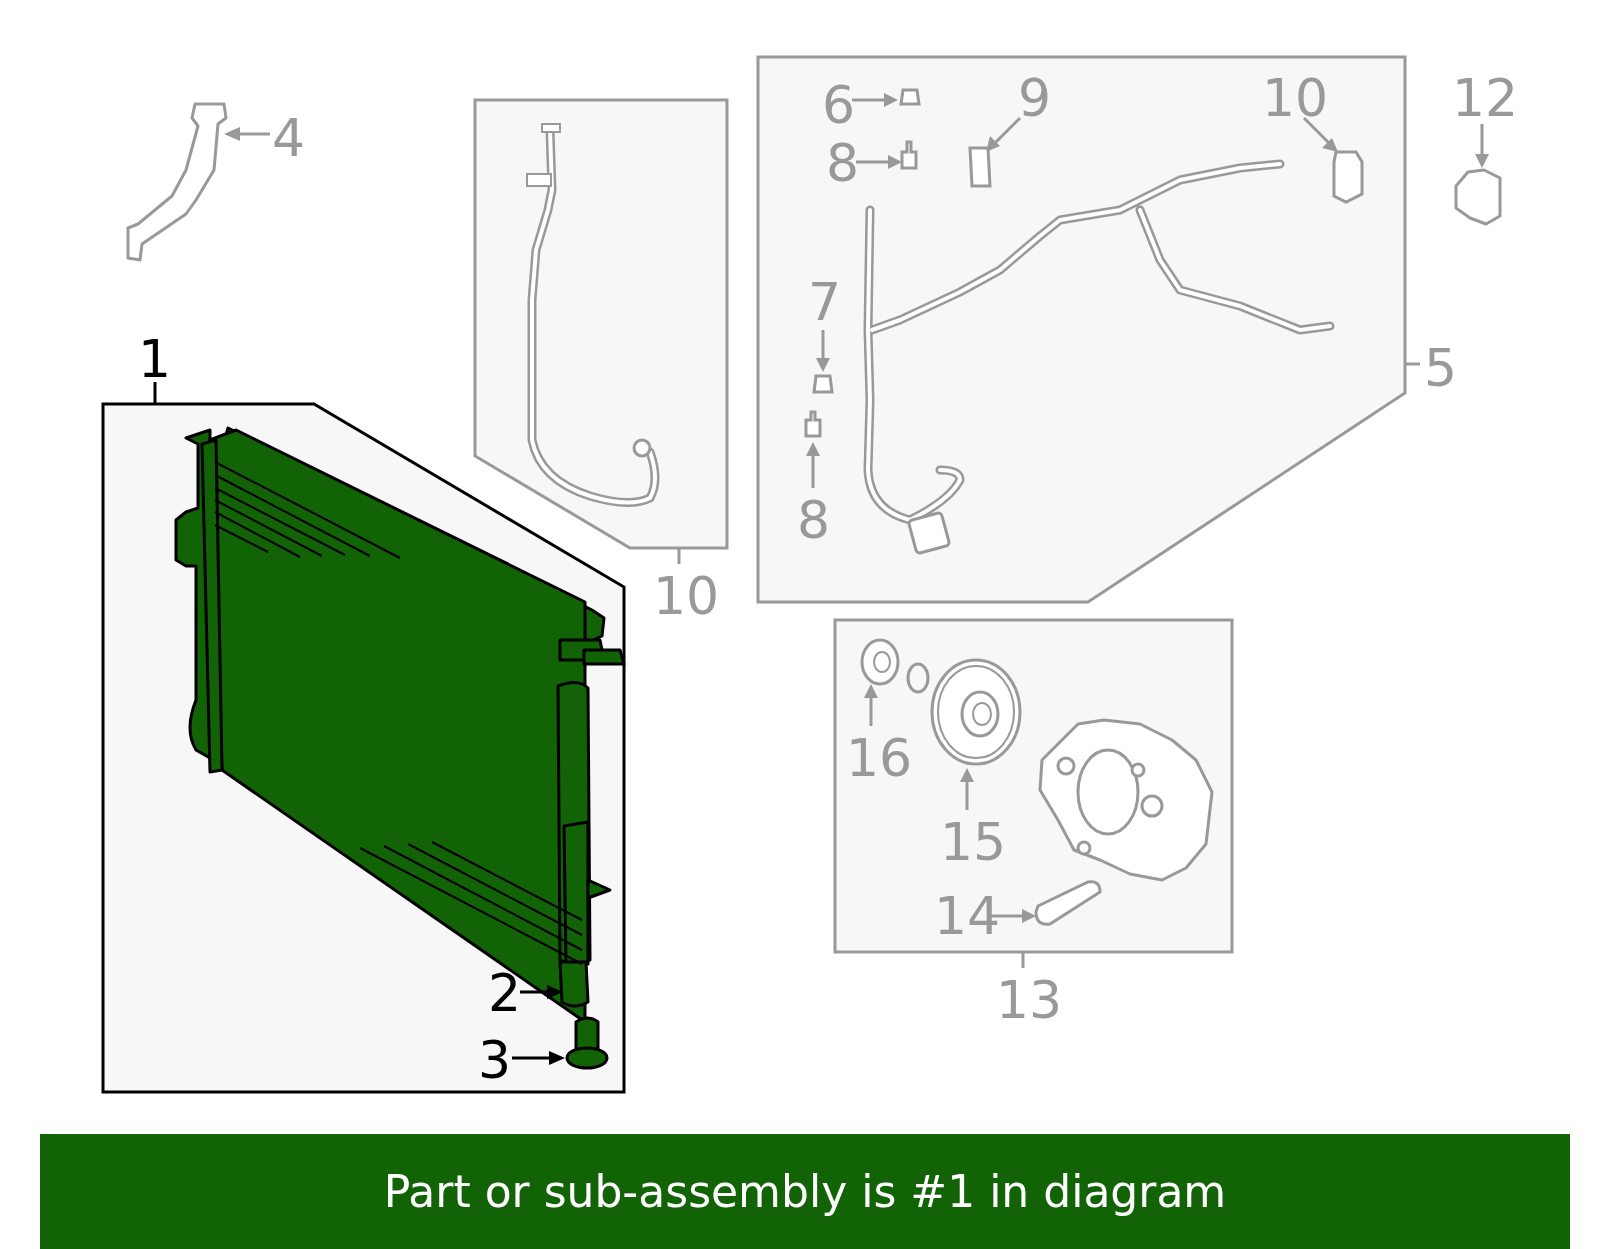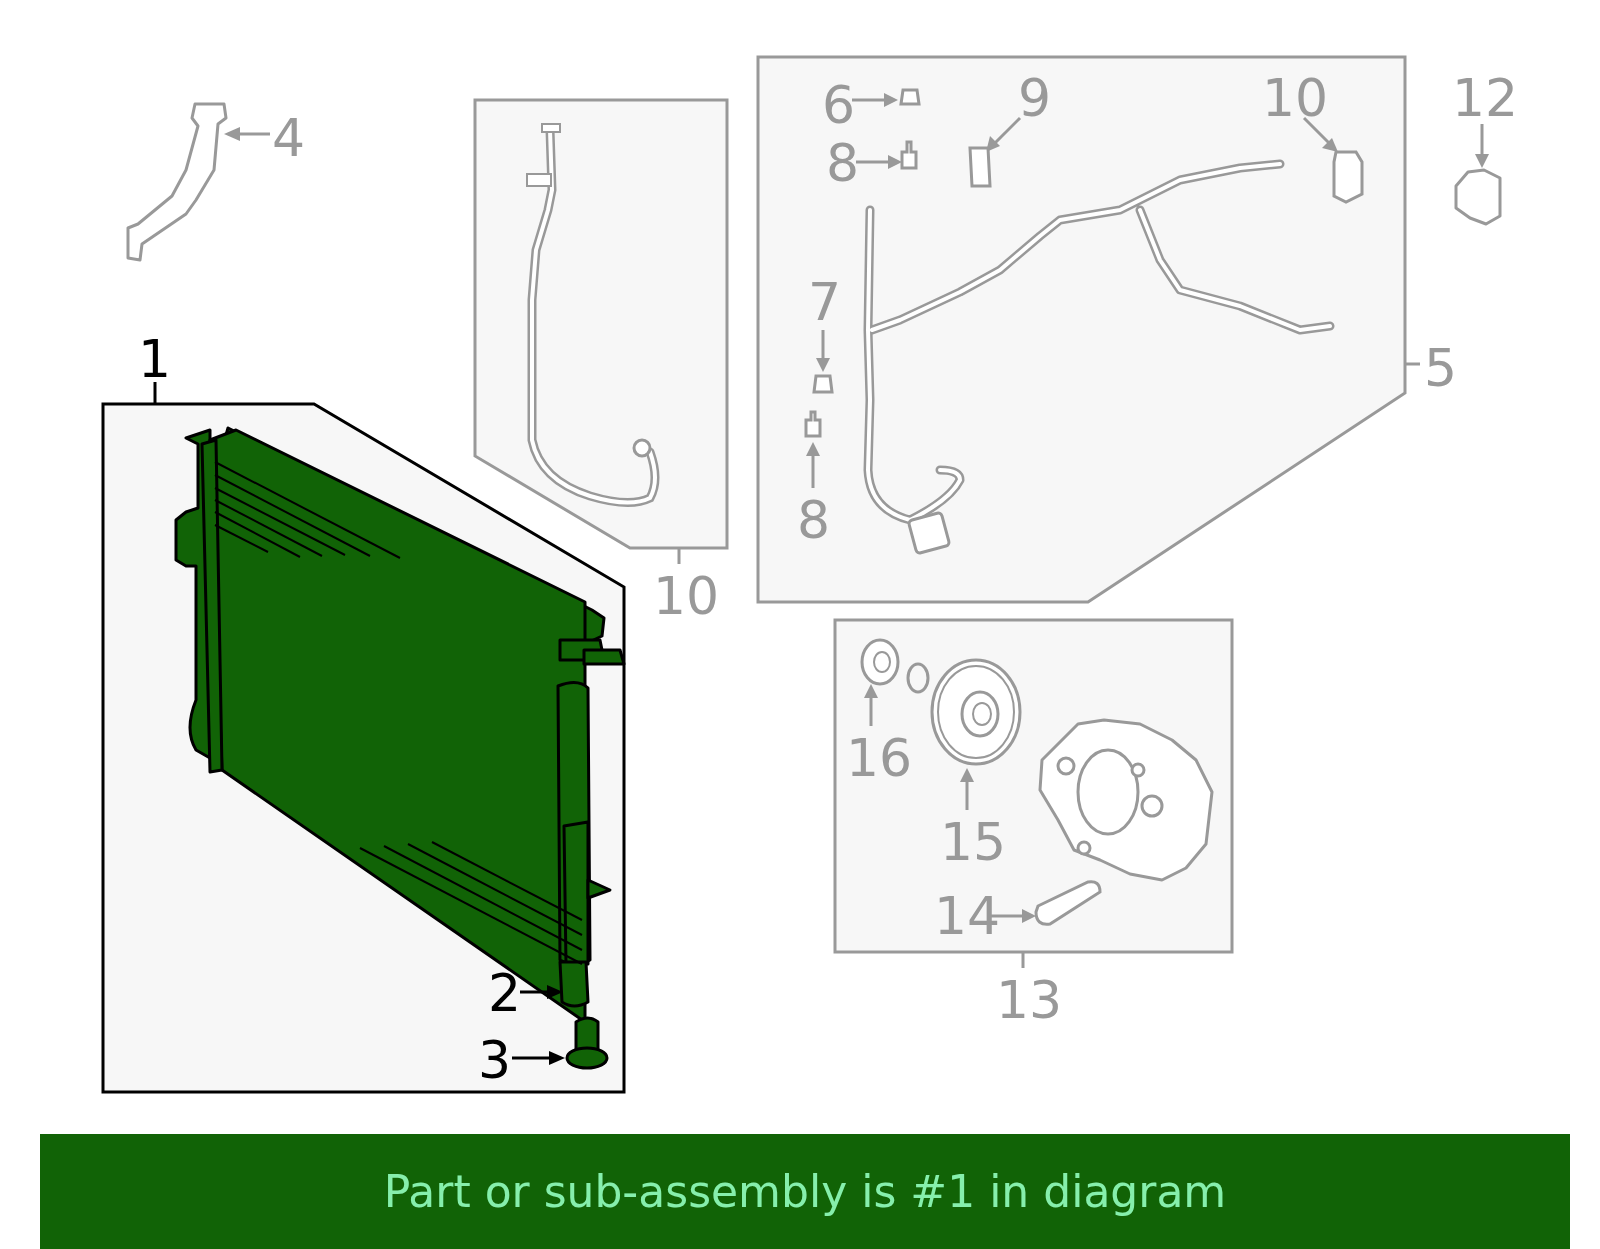--- a/index.html
+++ b/index.html
@@ -2,21 +2,21 @@
 <html><head>
 <meta charset="utf-8">
 <style>
   html, body { margin:0; padding:0; background:#ffffff; }
   body { width:1600px; height:1249px; position:relative; overflow:hidden; font-family:"DejaVu Sans", sans-serif; }
   #diagram { position:absolute; left:0; top:0; width:1600px; height:1249px; }
   .callout { font-family:"DejaVu Sans", sans-serif; font-size:52px; }
   .callout.gray { fill:#999999; }
   .callout.black { fill:#000000; }
   #banner { position:absolute; left:40px; top:1134px; width:1530px; height:115px; background:#116306; display:flex; flex-direction:column; align-items:center; justify-content:center; }
-  #banner .line { font-family:"DejaVu Sans", sans-serif; font-size:44px; line-height:50px; color:#86efac; white-space:nowrap;text-align:right; }
+  #banner .line { font-family:"DejaVu Sans", sans-serif; font-size:44px; line-height:50px; color:#ffffff; white-space:nowrap;text-align:right; }
 </style>
 </head>
 <body>
 
 <svg id="diagram" viewBox="0 0 1600 1249" xmlns="http://www.w3.org/2000/svg">
 
   <g>
     <polygon points="103,404 314,404 624,587 624,1092 103,1092" fill="#f7f7f7" stroke="#000" stroke-width="3"></polygon>
     <line x1="155" y1="382" x2="155" y2="404" stroke="#000" stroke-width="3"></line>
     <text class="callout black" x="138" y="377">1</text>

